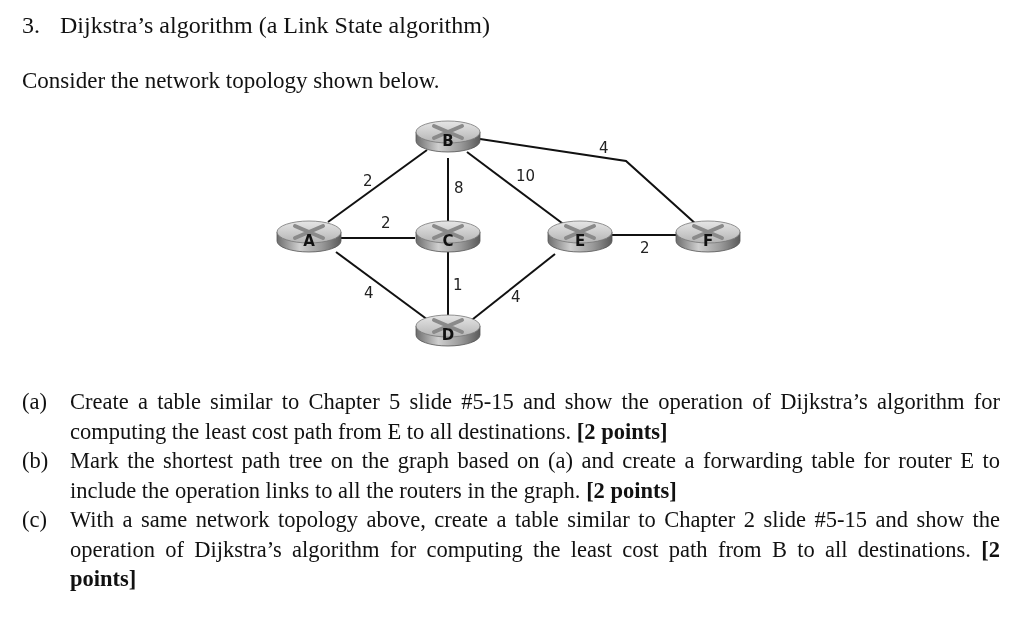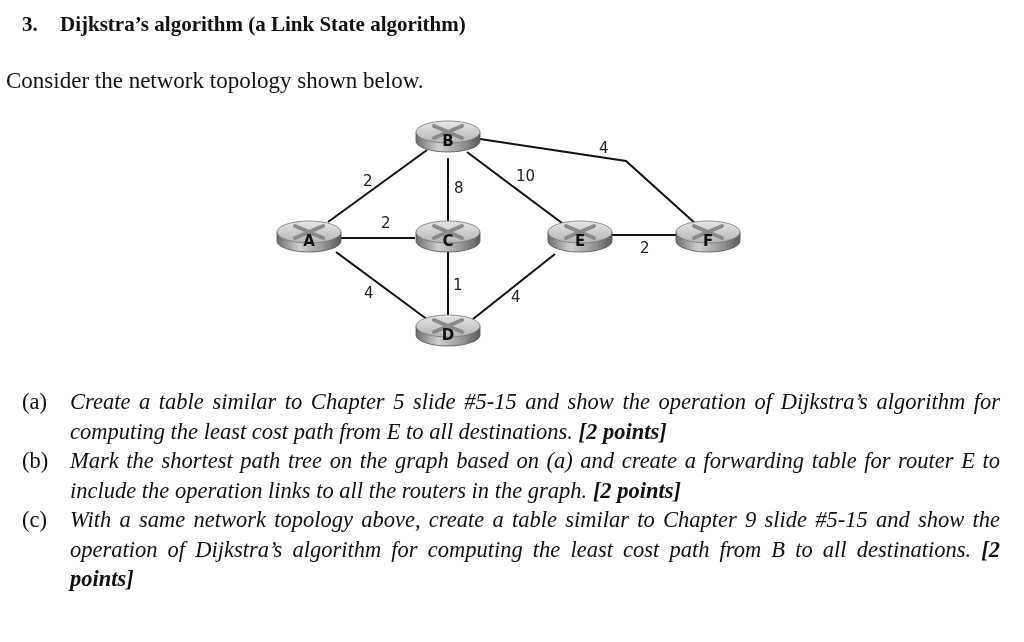--- a/index.html
+++ b/index.html
@@ -1,25 +1,25 @@
 <!DOCTYPE html>
 <html><head>
 <meta charset="utf-8">
 <style>
   html, body { margin: 0; padding: 0; background: #ffffff; }
   body { width: 1024px; height: 642px; position: relative; overflow: hidden;
          font-family: "Liberation Serif", serif; color: #111; }
-  .heading { position: absolute; left: 22px; top: 12px; font-size: 21px; font-weight: bold; }
+  .heading { position: absolute; left: 22px; top: 12px; font-size: 24px; font-weight: normal; }
   .heading .num { display: inline-block; width: 38px; }
-  .intro { position: absolute; left: 6px; top: 68px; font-size: 23px; }
+  .intro { position: absolute; left: 22px; top: 68px; font-size: 23px; }
   #diagram { position: absolute; left: 0; top: 110px; }
   .questions { position: absolute; left: 22px; top: 387px; font-size: 22.5px; line-height: 29.5px; width: 978px; }
   .q { display: flex; }
   .q .lbl { width: 48px; flex: 0 0 48px; }
-  .q .txt { flex: 1; text-align: justify; font-style: italic; }
+  .q .txt { flex: 1; text-align: justify; }
   .q .txt b { font-weight: bold; }
   .edge-label { font-family: "DejaVu Sans", sans-serif; font-size: 15px; fill: #222; }
   .node-label { font-family: "DejaVu Sans", sans-serif; font-weight: bold; font-size: 15px; fill: #111; }
 </style>
 </head>
 <body>
 
 <div class="heading">
   <span class="num">3.</span><span>Dijkstra’s algorithm (a Link State algorithm)</span>
 </div>
@@ -108,15 +108,15 @@
   <div class="q">
     <span class="lbl">(a)</span>
     <span class="txt"><span>Create a table similar to Chapter 5 slide #5-15 and show the operation of Dijkstra’s algorithm for computing the least cost path from E to all destinations.</span> <b>[2 points]</b></span>
   </div>
   <div class="q">
     <span class="lbl">(b)</span>
     <span class="txt"><span>Mark the shortest path tree on the graph based on (a) and create a forwarding table for router E to include the operation links to all the routers in the graph.</span> <b>[2 points]</b></span>
   </div>
   <div class="q">
     <span class="lbl">(c)</span>
-    <span class="txt"><span>With a same network topology above, create a table similar to Chapter 9 slide #5-15 and show the operation of Dijkstra’s algorithm for computing the least cost path from B to all destinations.</span> <b>[2 points]</b></span>
+    <span class="txt"><span>With a same network topology above, create a table similar to Chapter 2 slide #5-15 and show the operation of Dijkstra’s algorithm for computing the least cost path from B to all destinations.</span> <b>[2 points]</b></span>
   </div>
 </div>
 
 </body></html>

